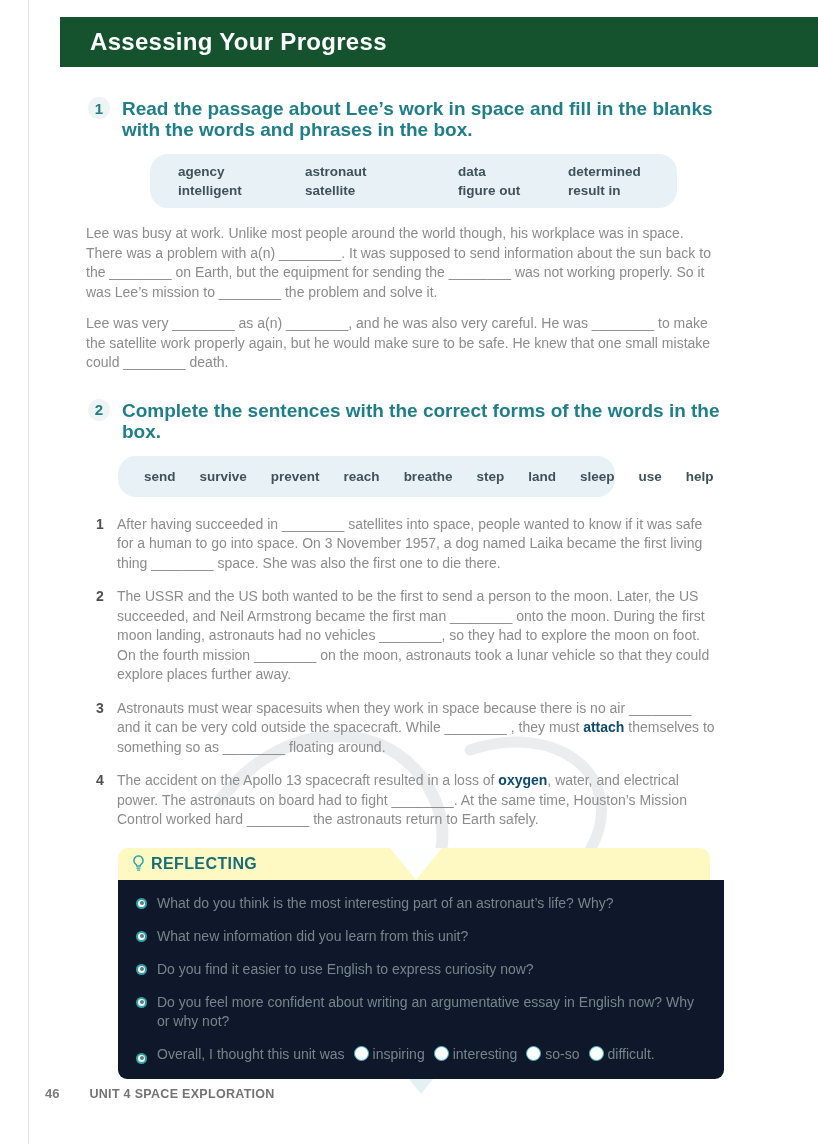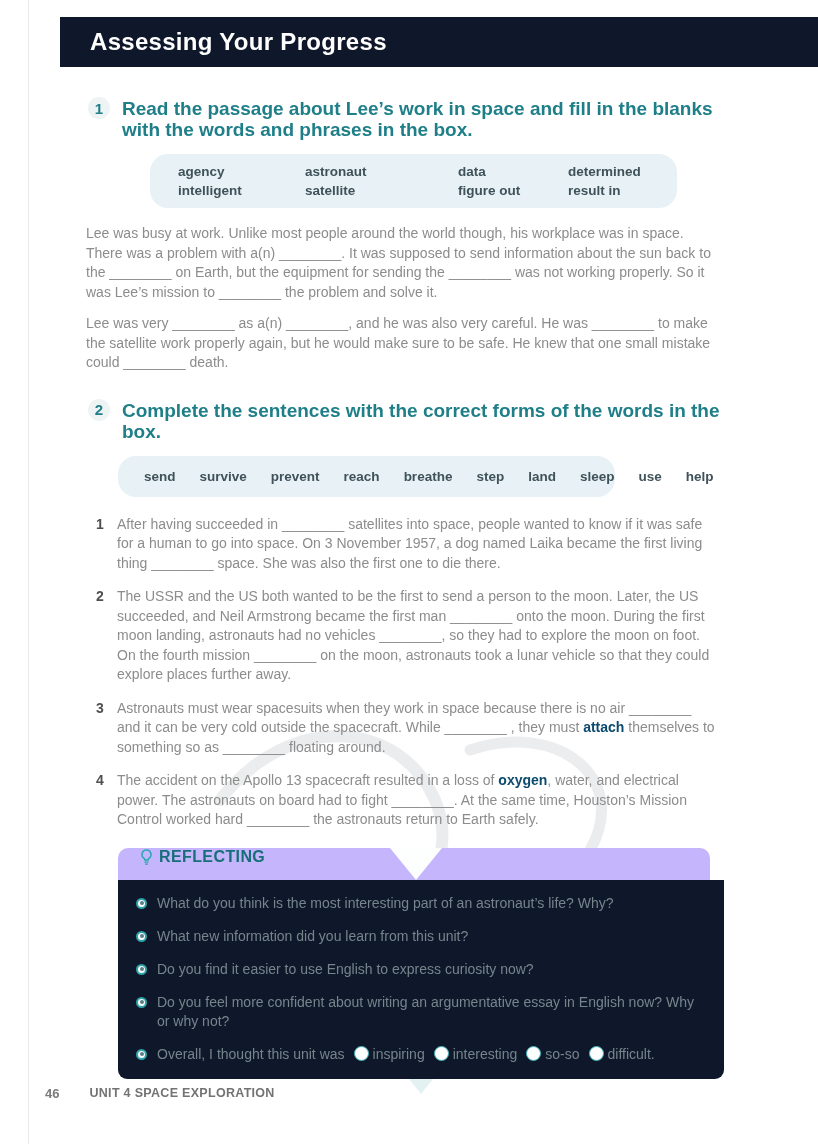--- a/index.html
+++ b/index.html
@@ -1,21 +1,21 @@
 <!DOCTYPE html>
 <html><head>
 <meta charset="utf-8">
 <style>
   html,body{margin:0;padding:0;background:#ffffff;}
   .page{position:relative;width:818px;height:1144px;background:#ffffff;overflow:hidden;
         font-family:"Liberation Sans",sans-serif;}
   .gutter-line{position:absolute;left:28px;top:0;bottom:0;width:1px;background:#e9e9e9;}
 
   
-  .banner{position:absolute;left:60px;right:0;top:17px;height:50px;background:#0f172a;
+  .banner{position:absolute;left:60px;right:0;top:17px;height:50px;background:#14532d;
           display:flex;align-items:center;padding-left:30px;box-sizing:border-box;}
   .banner h1{margin:0;color:#ffffff;font-size:24px;font-weight:bold;letter-spacing:.3px;}
 
   .content{position:absolute;left:0;top:67px;right:0;}
 
   
   .ex-head{display:flex;gap:12px;align-items:flex-start;margin:30px 80px 0 88px;}
   .ex-num{flex:0 0 auto;width:22px;height:22px;border-radius:50%;background:#eef3f4;
           color:#1f7f88;font-weight:bold;font-size:15px;display:flex;align-items:center;
           justify-content:center;}
@@ -34,43 +34,43 @@
 
   
   .items{margin:18px 0 0 96px;width:622px;}
   .item{display:flex;gap:9px;margin-bottom:14px;}
   .item-num{flex:0 0 auto;width:12px;font-weight:bold;color:#4f4f4f;font-size:14px;line-height:19.5px;}
   .item-text{margin:0;font-size:14px;color:#8c8c8c;line-height:19.5px;}
   .item-text .bold{font-weight:bold;color:#0c4a6e;}
 
   
   .reflect{position:relative;margin:18px 0 0 118px;width:606px;}
-  .reflect-header{position:relative;width:592px;height:32px;background:#c4b5fd;
-                  border-radius:10px 10px 0 0;display:flex;align-items:flex-start;
-                  padding-left:20px;gap:4px;box-sizing:border-box;overflow:hidden;}
+  .reflect-header{position:relative;width:592px;height:32px;background:#fef9c3;
+                  border-radius:10px 10px 0 0;display:flex;align-items:center;
+                  padding-left:12px;gap:4px;box-sizing:border-box;overflow:hidden;}
   .reflect-notch{position:absolute;left:272px;top:0;width:0;height:0;
                  border-left:26px solid transparent;border-right:26px solid transparent;
                  border-top:32px solid #fdfefe;}
   .reflect-title{color:#186e77;font-weight:bold;font-size:16px;letter-spacing:.4px;position:relative;z-index:2;}
   .bulb{position:relative;z-index:2;display:inline-flex;}
   .reflect-body{width:606px;background:#0f172a;border-radius:0 0 9px 9px;
                 padding:14px 18px 12px 18px;box-sizing:border-box;}
   .bullet-row{display:flex;gap:10px;margin-bottom:14px;align-items:flex-start;}
-  .bullet-row:last-child{margin-bottom:3px;}
+  .bullet-row:last-child{margin-bottom:3px;align-items:flex-end;}
   .bullet-icon{flex:0 0 auto;width:7px;height:7px;border:2px solid #2fa3aa;border-radius:50%;
                margin-top:4px;display:flex;align-items:center;justify-content:center;background:#fdfefe;}
   .bullet-dot{width:4px;height:4px;border-radius:50%;background:#5c7d86;}
   .bullet-text{font-size:14px;color:#76858c;line-height:19px;}
   .radio{display:inline-block;width:13px;height:13px;border:1.5px solid #3ab0b8;border-radius:50%;
          background:#fdfefe;vertical-align:-2px;margin:0 4px 0 9px;box-sizing:content-box;}
   .reflect-tail{width:0;height:0;border-left:12px solid transparent;border-right:12px solid transparent;
                 border-top:15px solid #e4f1f3;margin:0 auto;}
 
   
-  .footer{position:absolute;left:45px;top:1086px;display:flex;align-items:flex-start;gap:30px;}
+  .footer{position:absolute;left:45px;top:1086px;display:flex;align-items:flex-end;gap:30px;}
   .page-num{font-size:13px;font-weight:bold;color:#7b7b7b;}
   .unit-label{font-size:12.5px;font-weight:bold;color:#737373;letter-spacing:.3px;}
 
   .watermark{position:absolute;left:170px;top:680px;pointer-events:none;}
 </style>
 </head>
 <body>
 
 <div class="page">
   <div class="gutter-line"></div>

